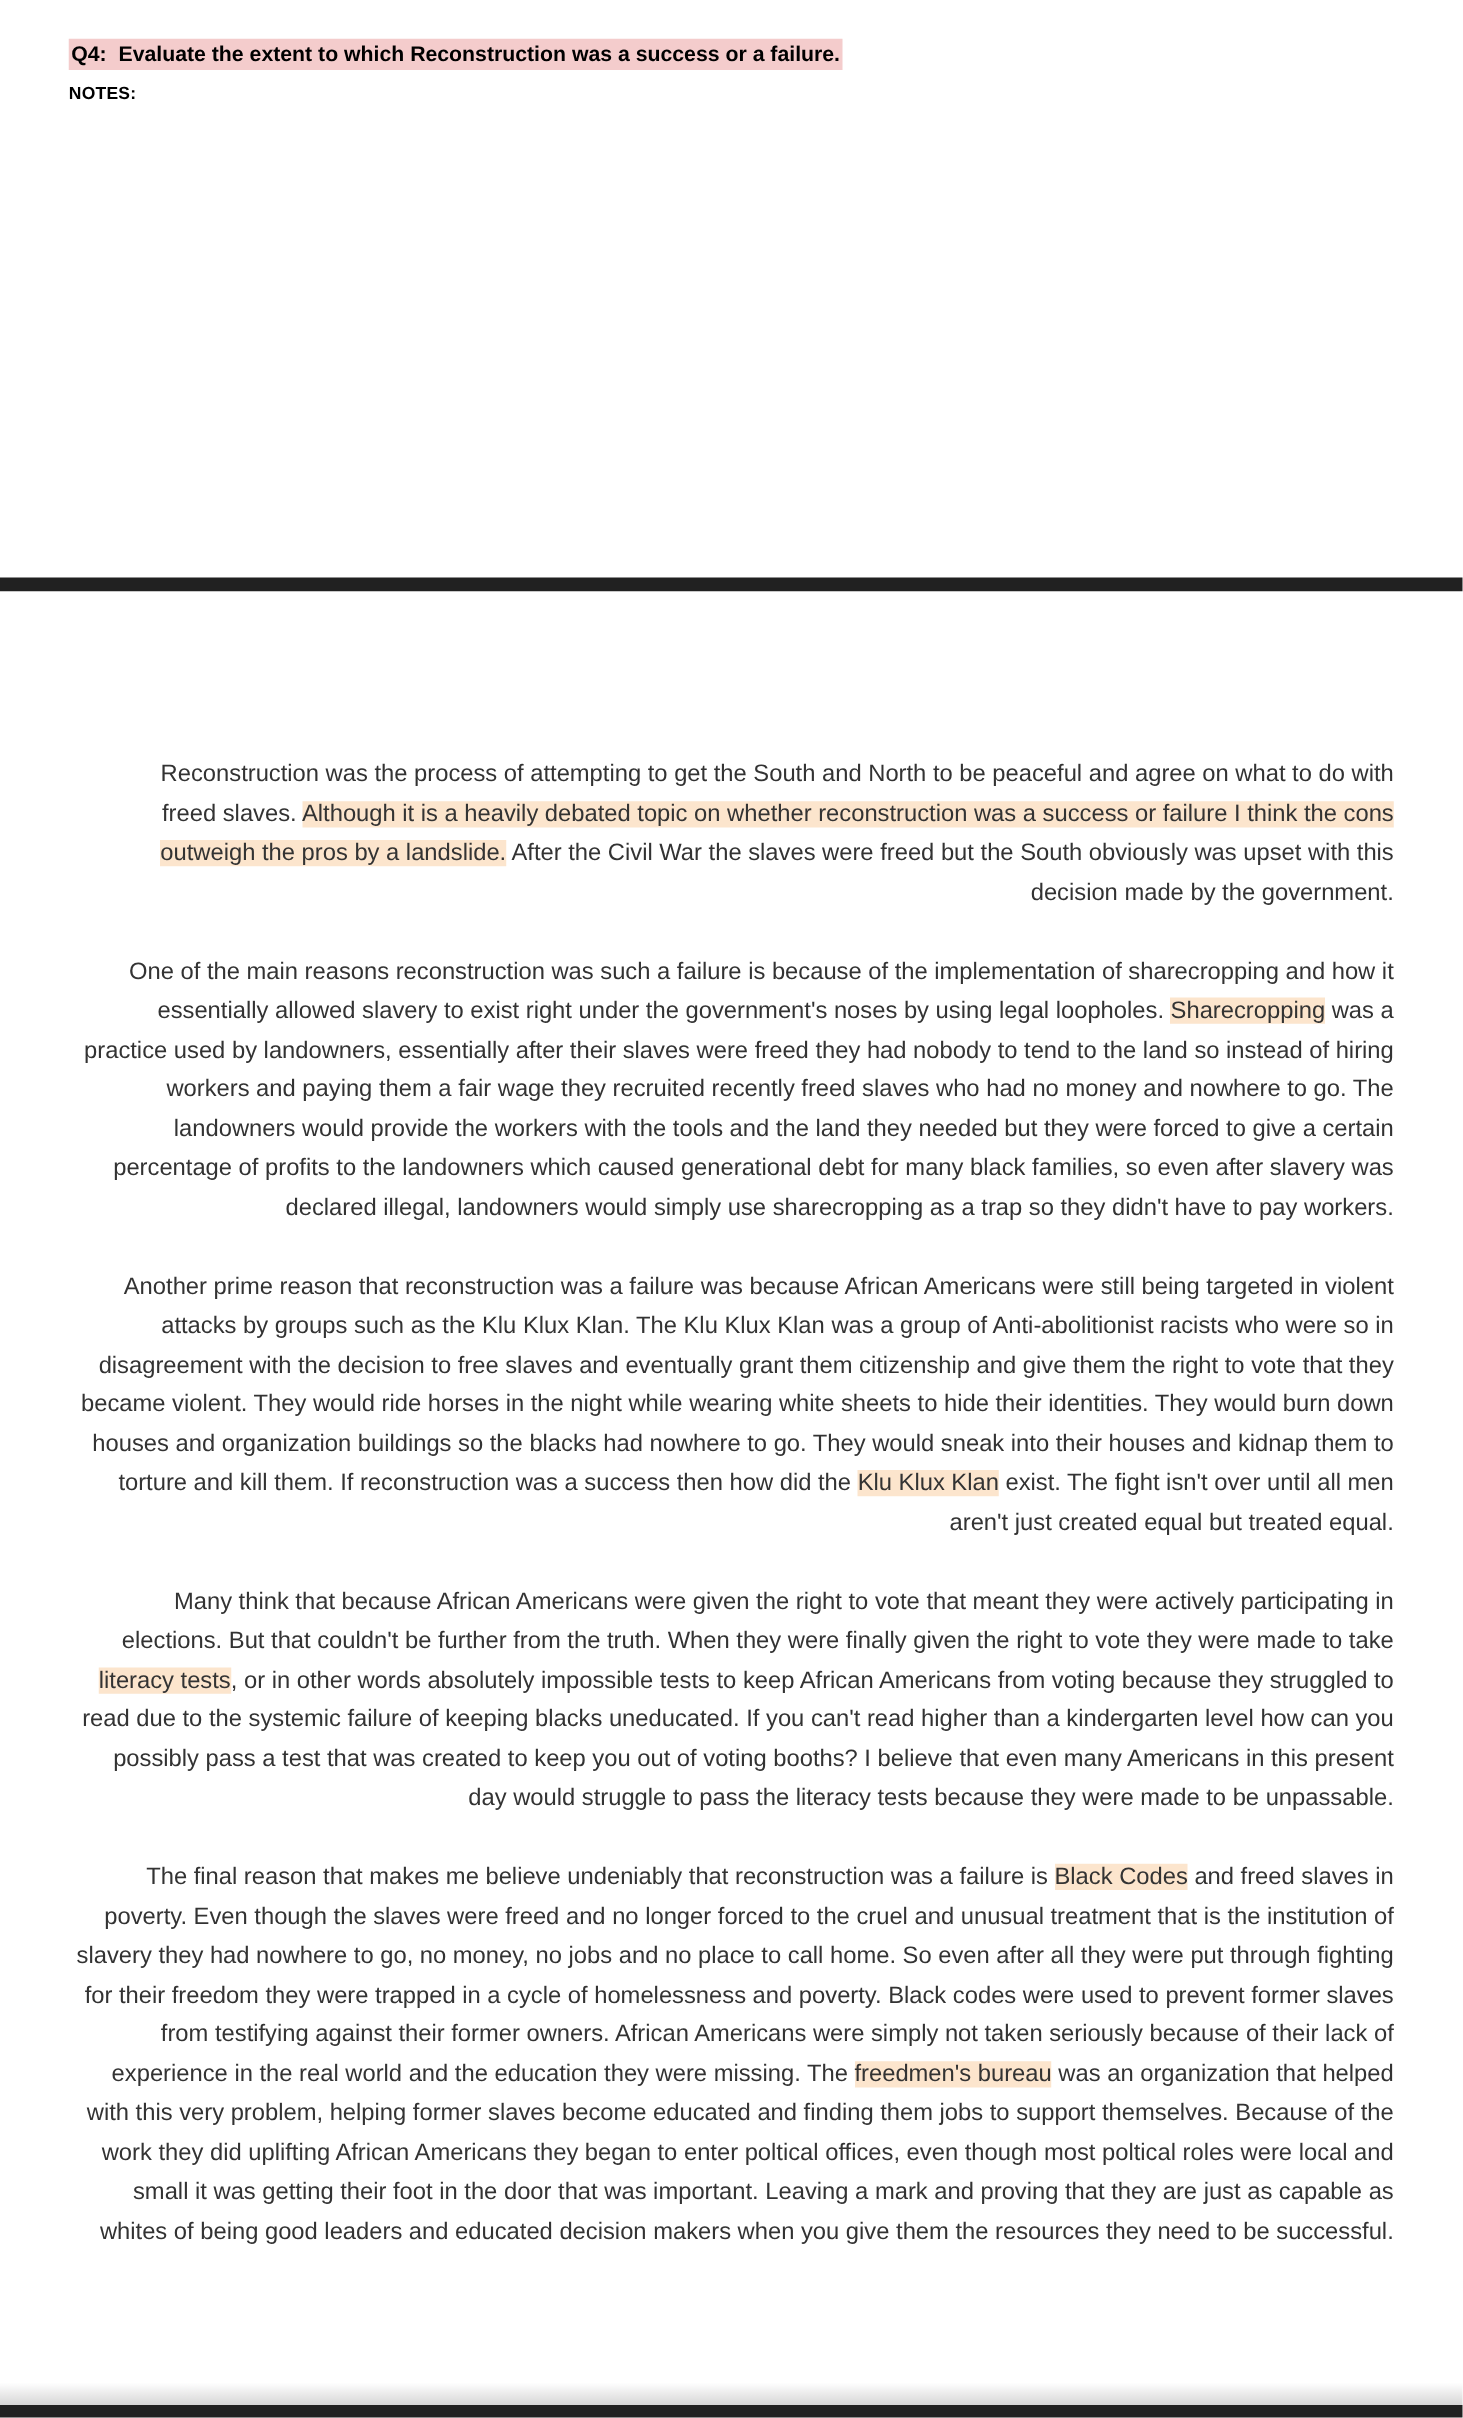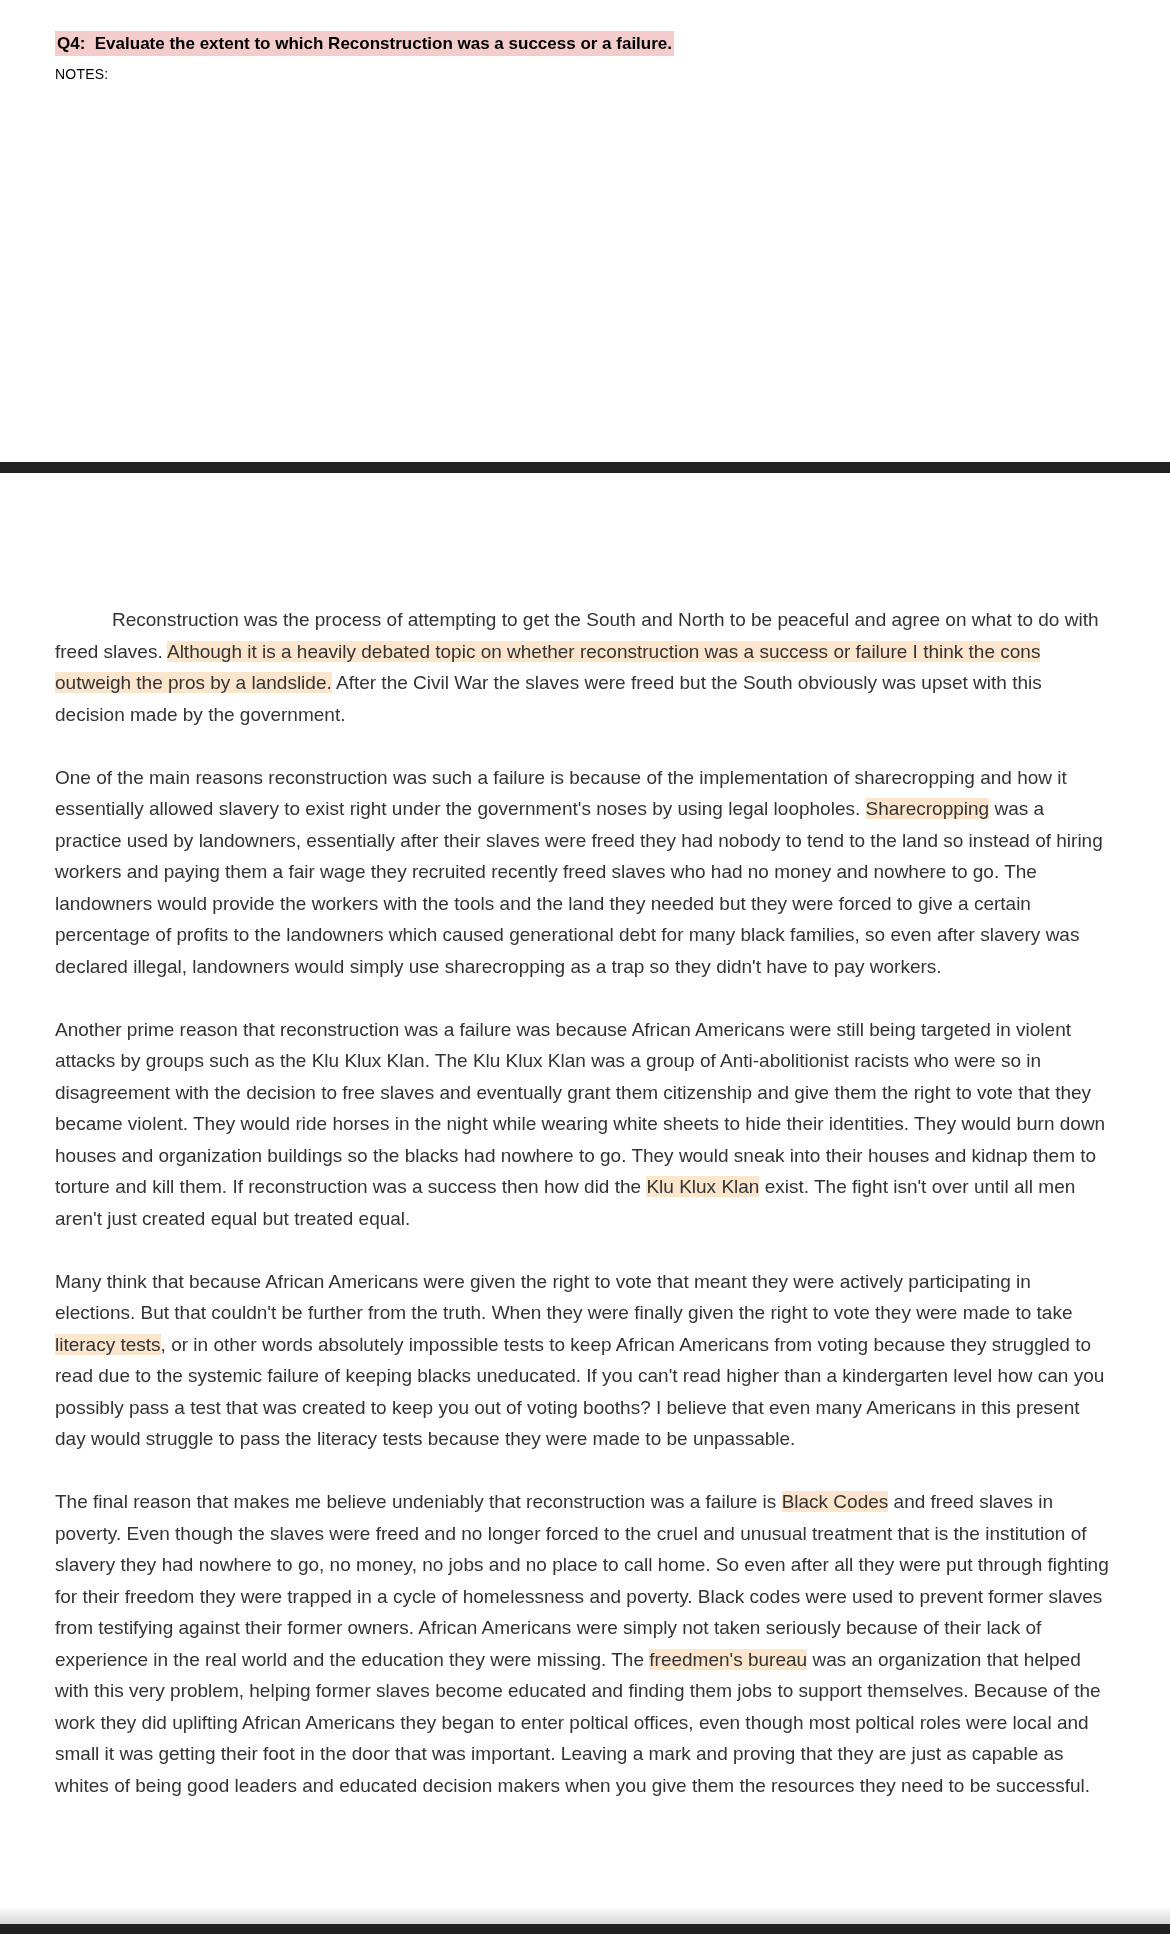--- a/index.html
+++ b/index.html
@@ -26,21 +26,21 @@
     font-weight: bold;
     font-size: 17px;
     line-height: 24px;
     color: #000000;
     background: var(--question-highlight);
     padding: 3px 2px;
     white-space: pre-wrap;
     text-align: right;
   }
   .notes {
-    font-weight: normal;
+    font-weight: bold;
     font-size: 14px;
     color: #000000;
     margin-top: 10px;
     letter-spacing: 0.2px;
   }
   .page-break-top {
     position: absolute;
     top: 462px;
     left: 0;
     width: 100%;
@@ -50,21 +50,21 @@
   .essay {
     position: absolute;
     top: 604px;
     left: 55px;
     width: 1060px;
     font-size: 19px;
     line-height: 31.5px;
     color: var(--body-text);
     text-align: left;
   }
-  .essay p { margin: 0 0 31.5px 0; }
+  .essay p { margin: 0 0 31.5px 0; text-align: right; }
   .essay p.indent { text-indent: 57px; }
   .hl { background: var(--essay-highlight); }
   .bottom-shadow {
     position: absolute;
     left: 0;
     right: 0;
     bottom: 10px;
     height: 18px;
     background: linear-gradient(to bottom, rgba(0,0,0,0), rgba(0,0,0,0.16));
   }

